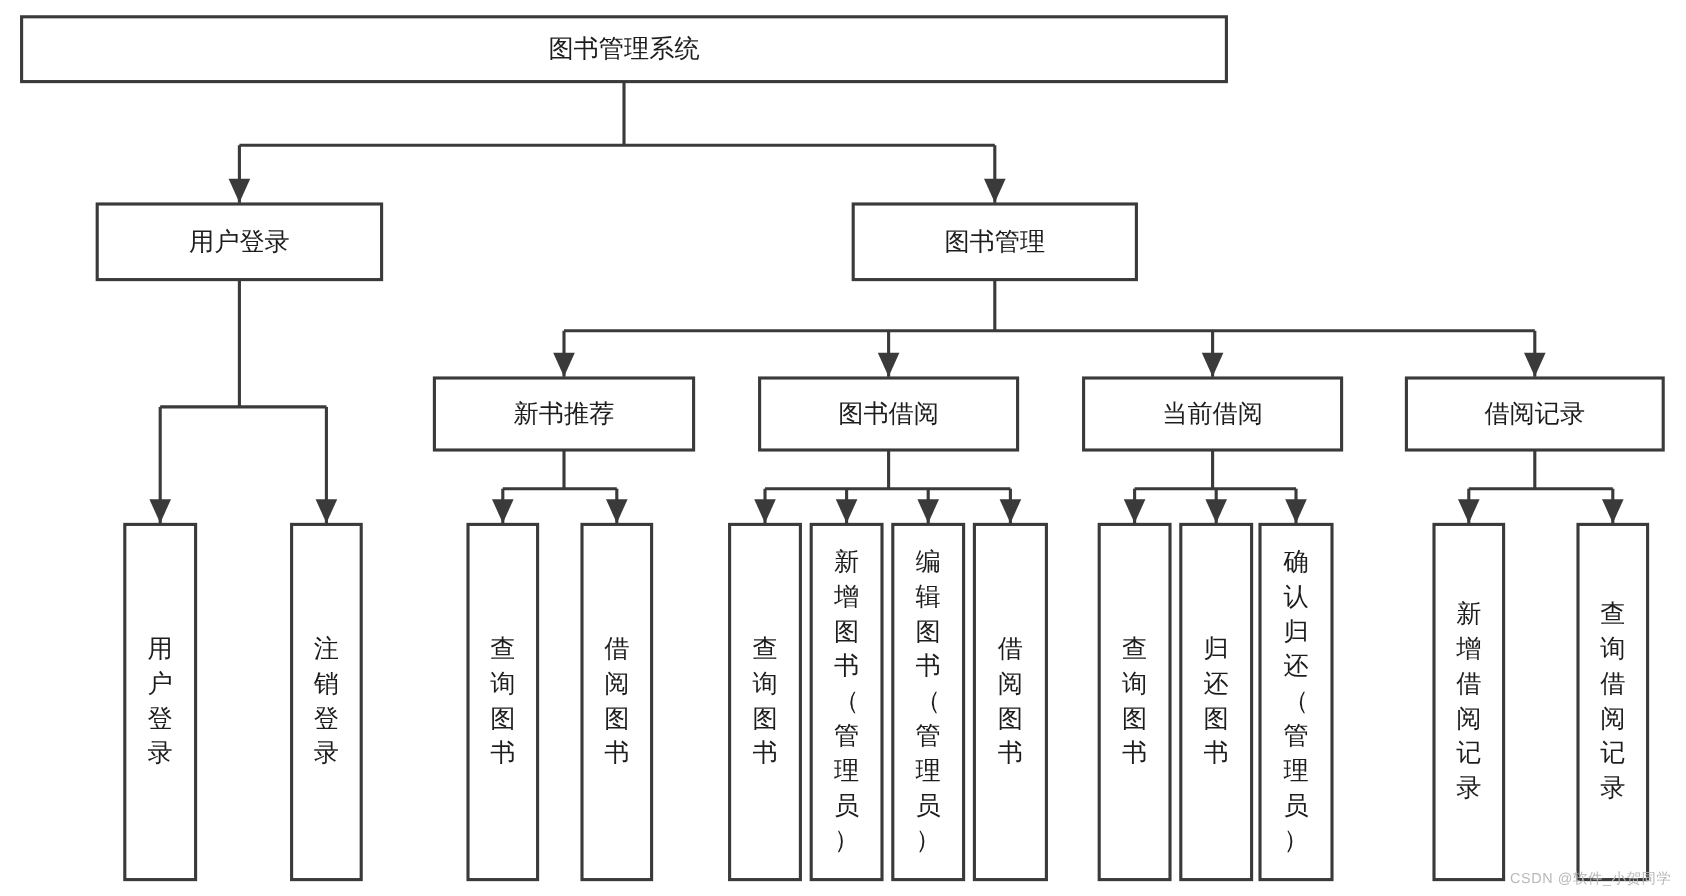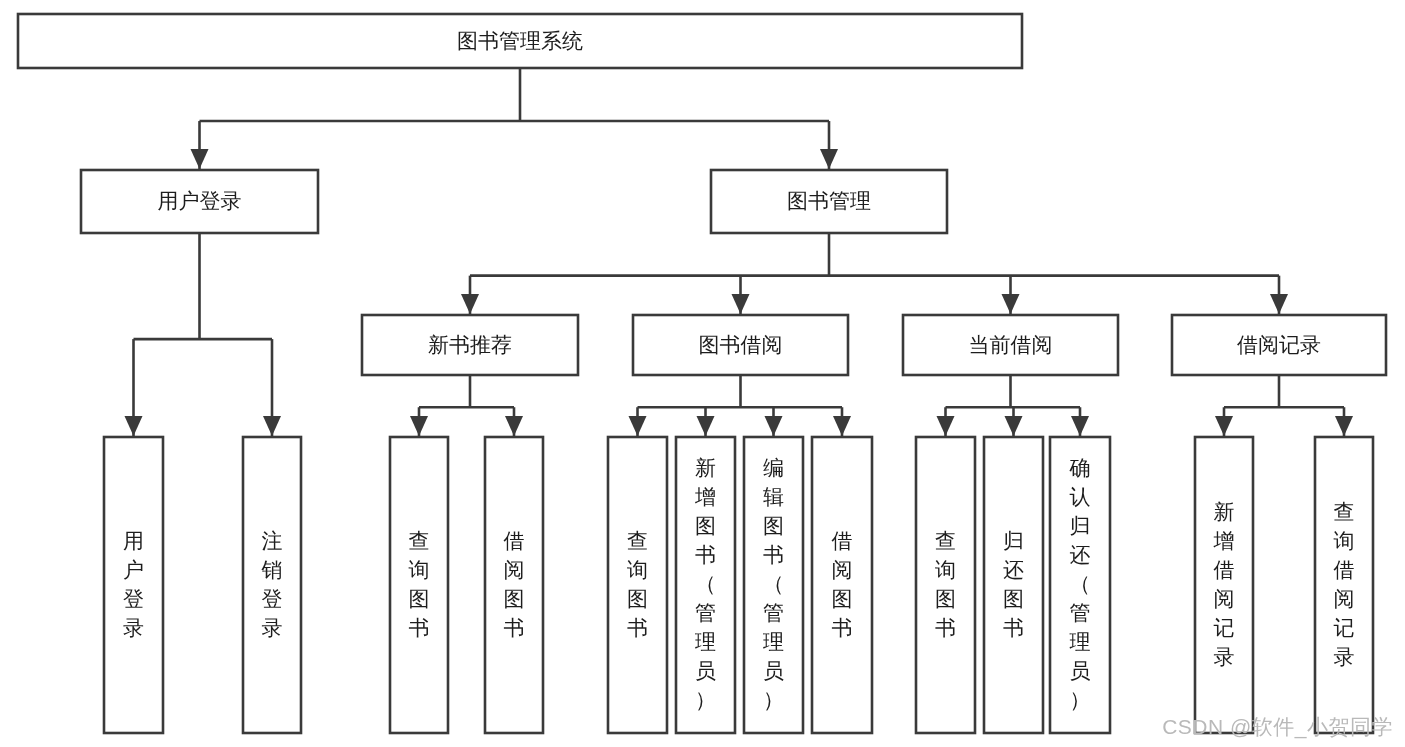--- a/index.html
+++ b/index.html
@@ -51,21 +51,21 @@
     font-family: "Liberation Sans", "DejaVu Sans", sans-serif;
     font-size: 21px;
     text-anchor: middle;
     dominant-baseline: middle;
   }
   .watermark {
     position: absolute;
     right: 12px;
     bottom: 6px;
     font-family: "Liberation Sans", "DejaVu Sans", sans-serif;
-    font-size: 21px;
+    font-size: 12px;
     color: #b9b9b9;
     letter-spacing: 0.5px;
     white-space: nowrap;
     pointer-events: none;
   }
 </style>
 </head>
 <body>
 
 <div id="diagram-canvas">

